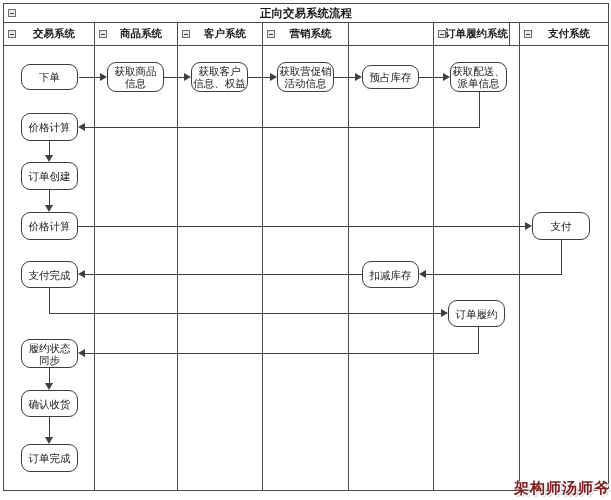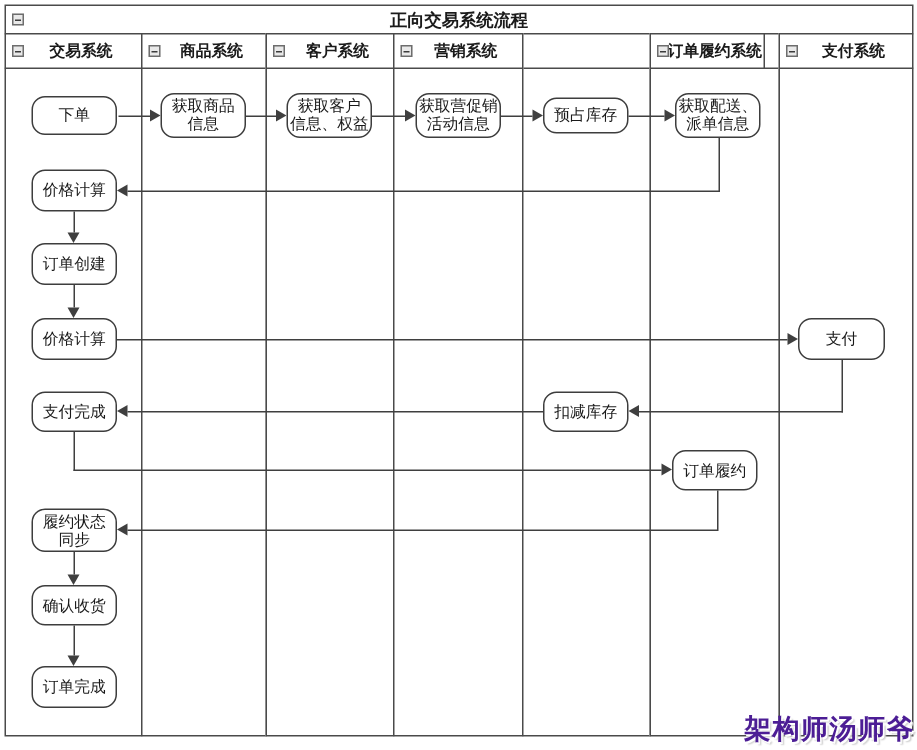--- a/index.html
+++ b/index.html
@@ -34,22 +34,22 @@
   }
   
   .hline{position:absolute;height:1px;background:#3f3f3f;z-index:2;}
   .vline{position:absolute;width:1px;background:#3f3f3f;z-index:2;}
   .arr{position:absolute;width:0;height:0;z-index:2;}
   .arr.r{border-top:4px solid transparent;border-bottom:4px solid transparent;border-left:7px solid #3f3f3f;}
   .arr.l{border-top:4px solid transparent;border-bottom:4px solid transparent;border-right:7px solid #3f3f3f;}
   .arr.d{border-left:4px solid transparent;border-right:4px solid transparent;border-top:7px solid #3f3f3f;}
   
   .watermark{
-    position:absolute;right:1px;bottom:2px;font-size:18px;font-weight:bold;letter-spacing:1px;
-    color:#4c1d95;text-shadow:1px 1px 0 #ffffff,2px 2px 1px #d2d2d2;z-index:5;white-space:nowrap;margin-left:44px;
+    position:absolute;right:1px;bottom:2px;font-size:15px;font-weight:bold;letter-spacing:1px;
+    color:#7f1d1d;text-shadow:1px 1px 0 #ffffff,2px 2px 1px #d2d2d2;z-index:5;white-space:nowrap;margin-left:44px;
   }
 </style>
 </head>
 <body>
 
 <div class="canvas">
 
   <div class="titlebar">
     <span class="collapse">
         <span class="minus"></span>

